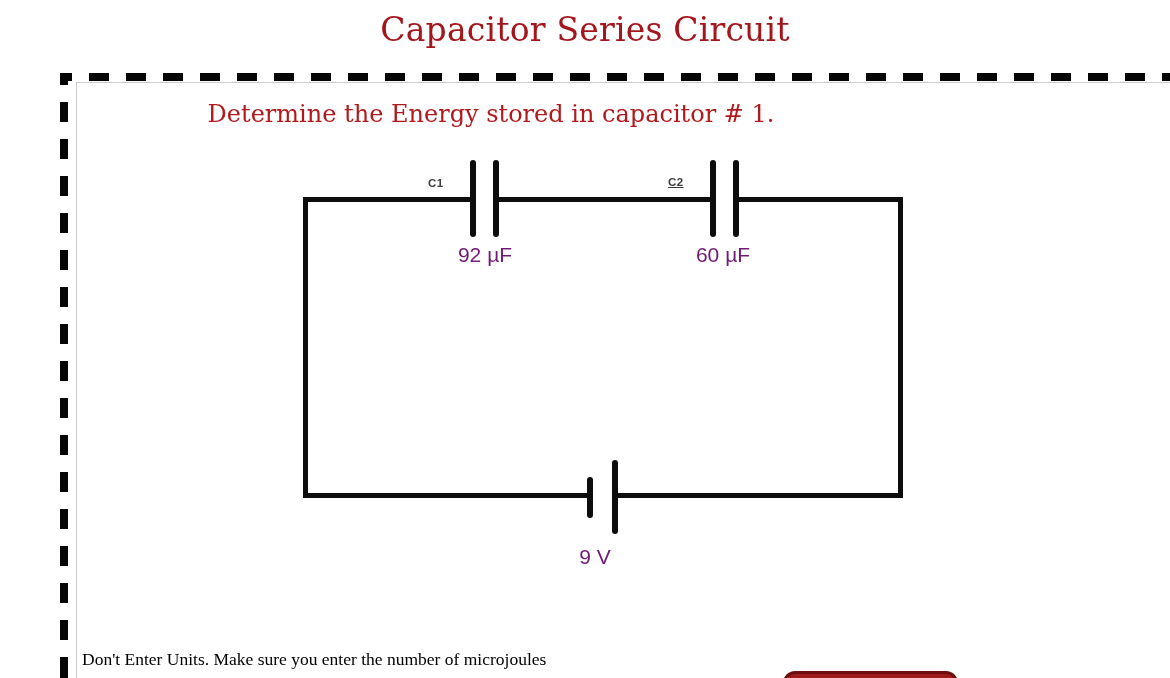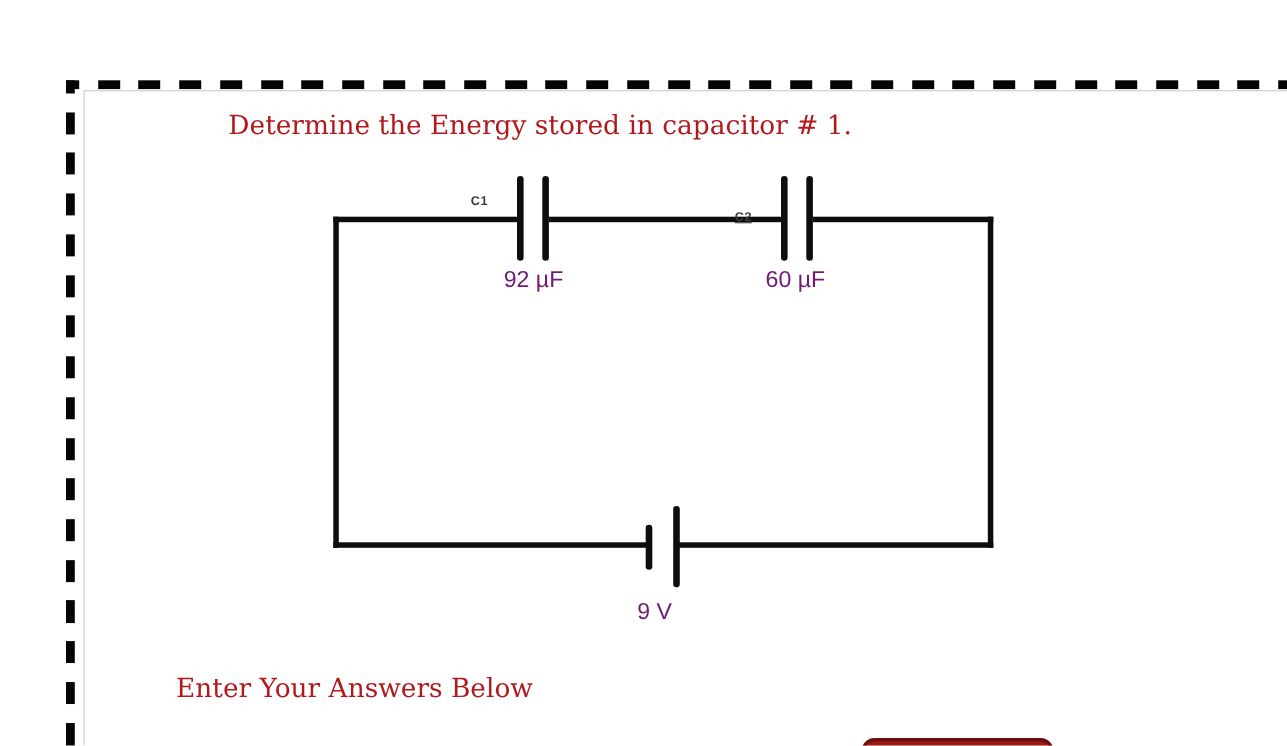--- a/index.html
+++ b/index.html
@@ -79,20 +79,21 @@
     border-radius:12px;
     cursor:pointer;
     padding:0;
   }
 </style>
 </head>
 <body>
 
 <div id="page">
 
+  <div class="page-title">Capacitor Series Circuit</div>
 
   <div class="dash-top"></div>
   <div class="dash-left"></div>
   <div class="canvas"></div>
 
   <div class="instruction">Determine the Energy stored in capacitor # 1.</div>
 
   <div>
 
     <div class="wire" style="left:303px;top:197px;width:167px;height:5px;"></div>
@@ -106,22 +107,22 @@
     <div class="wire" style="left:303px;top:197px;width:5px;height:301px;"></div>
     <div class="wire" style="left:898px;top:197px;width:5px;height:301px;"></div>
 
     <div class="wire" style="left:303px;top:493px;width:287px;height:5px;"></div>
     <div class="plate" style="left:587px;top:477px;width:6px;height:41px;"></div>
     <div class="plate" style="left:612px;top:460px;width:6px;height:74px;"></div>
     <div class="wire" style="left:615px;top:493px;width:288px;height:5px;"></div>
 
     <div class="ref-label" style="left:428px;top:177px;width:36px;">C1</div>
     <div class="value-label" style="left:450px;top:243px;">92 µF</div>
-    <div class="ref-label" style="left:668px;top:192px;width:36px;text-decoration:underline;">C2</div>
+    <div class="ref-label" style="left:668px;top:176px;width:36px;text-decoration:underline;">C2</div>
     <div class="value-label" style="left:688px;top:243px;">60 µF</div>
     <div class="value-label" style="left:560px;top:545px;">9 V</div>
   </div>
 
-  <div class="answers-heading">Enter Your Answers Below</div>
+  <div class="answers-note">Don't Enter Units. Make sure you enter the number of microjoules</div>
 
   <button class="check-button" aria-label="check answers"></button>
 
 </div>
 
 </body></html>

